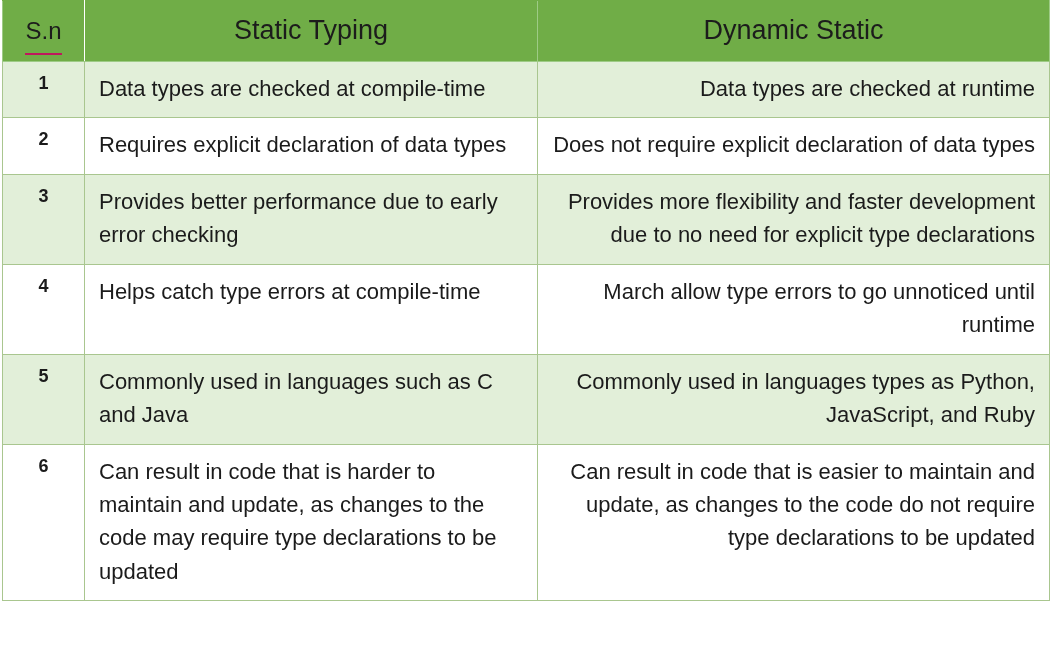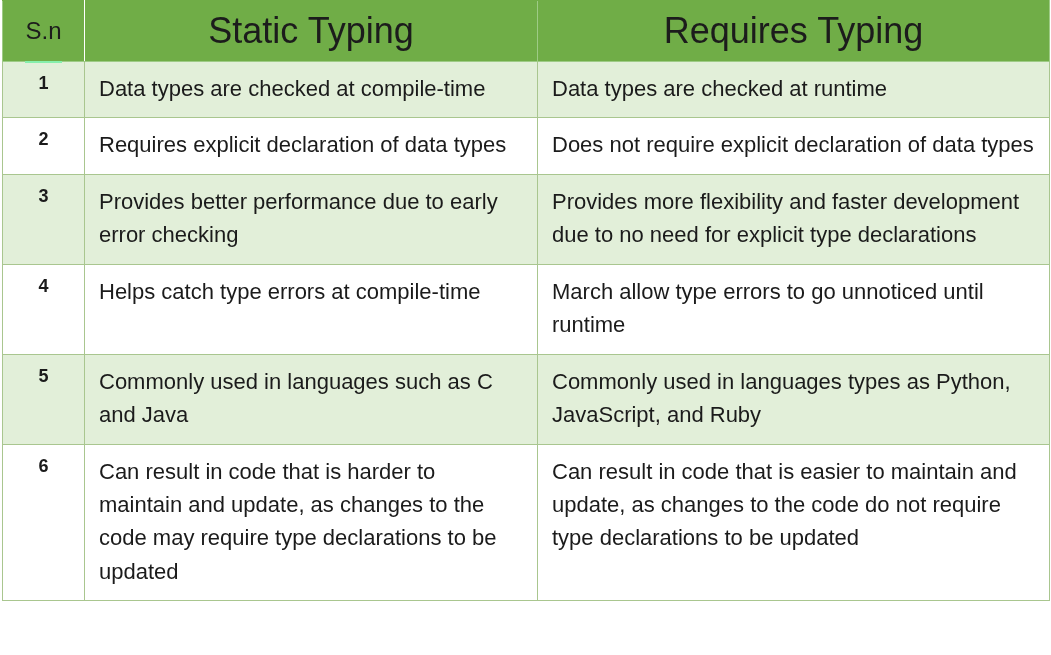--- a/index.html
+++ b/index.html
@@ -25,36 +25,36 @@
     table-layout: fixed;
   }
   table.comparison col.c-sn    { width: 82px; }
   table.comparison col.c-left  { width: 453px; }
   table.comparison col.c-right { width: 512px; }
 
   table.comparison thead th {
     background: #70ad47;
     color: #1c1c1c;
     font-weight: 400;
-    font-size: 36px;
+    font-size: 27px;
     line-height: 1.1;
     text-align: center;
     vertical-align: middle;
     height: 56px;
     padding: 2px 6px;
     border: 1px solid #9ecb86;
     border-top: 1px solid #70ad47;
   }
   table.comparison thead th.sn-head {
     font-size: 24px;
     border-right: 1px solid #ffffff;
   }
   table.comparison thead th.sn-head span.u {
-    border-bottom: 2px solid #86efac;
-    padding-bottom: 17px;
+    border-bottom: 2px solid #be185d;
+    padding-bottom: 9px;
   }
   table.comparison thead th.head-static {
     border-right: 1px dotted #c8dfb8;
   }
 
   table.comparison td {
     border: 1px solid #a9c68f;
     font-size: 22px;
     line-height: 1.52;
     color: #1b1b1b;
@@ -66,37 +66,37 @@
     font-weight: bold;
     font-size: 18px;
     padding: 8px 4px 0 4px;
     vertical-align: top;
   }
   tr.shade td { background: #e2efd9; }
   tr.plain td { background: #ffffff; }
   tr.shade td.sn { background: #e2efd9; }
   tr.plain td.sn { background: #ffffff; }
   table.comparison tr td:first-child { border-left: 1px solid #a9c68f; }
-  table.comparison tr td:last-child  { border-right: 1px solid #a9c68f; }
+  table.comparison tr td:last-child  { border-right: 1px solid #a9c68f; text-align: right; }
 </style>
 </head>
 <body>
 
 <div class="table-wrap">
   <table class="comparison">
     <colgroup>
       <col class="c-sn">
       <col class="c-left">
       <col class="c-right">
     </colgroup>
     <thead>
       <tr>
         <th class="sn-head"><span class="u">S.n</span></th>
         <th class="head-static">Static Typing</th>
-        <th>Requires Typing</th>
+        <th>Dynamic Static</th>
       </tr>
     </thead>
     <tbody>
       <tr class="shade">
         <td class="sn">1</td>
         <td>Data types are checked at compile-time</td>
         <td>Data types are checked at runtime</td>
       </tr>
       <tr class="plain">
         <td class="sn">2</td>

